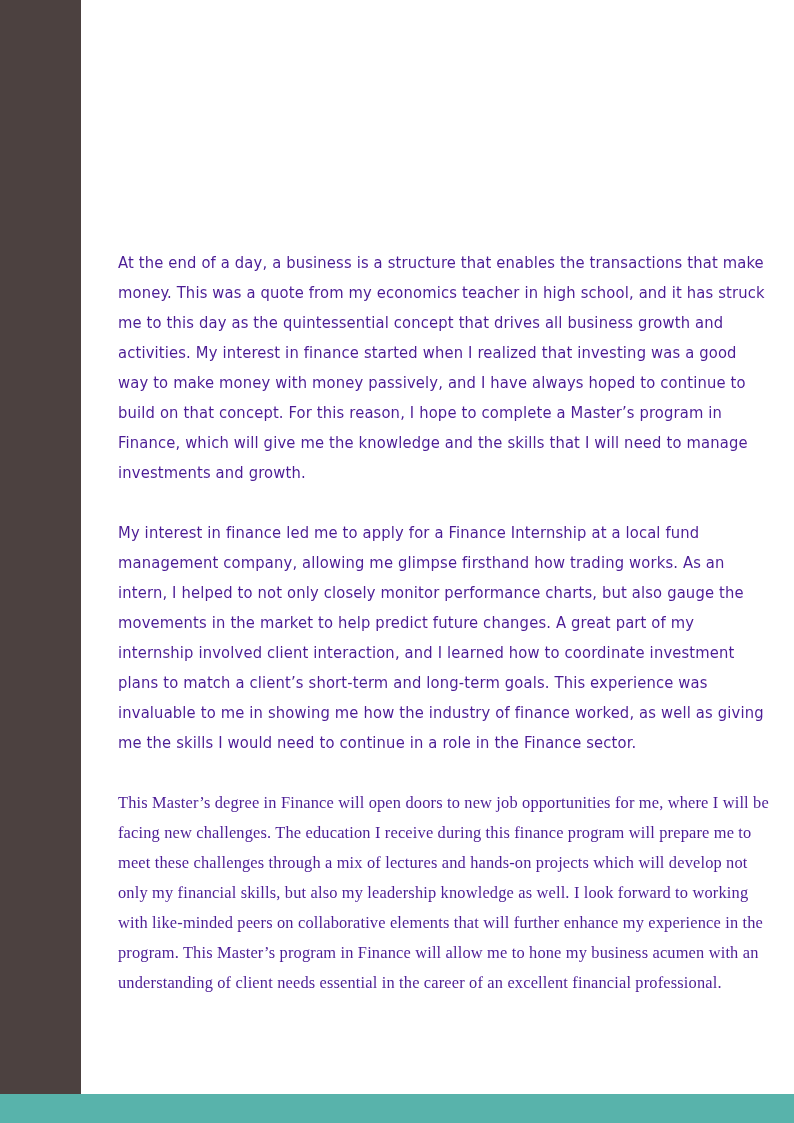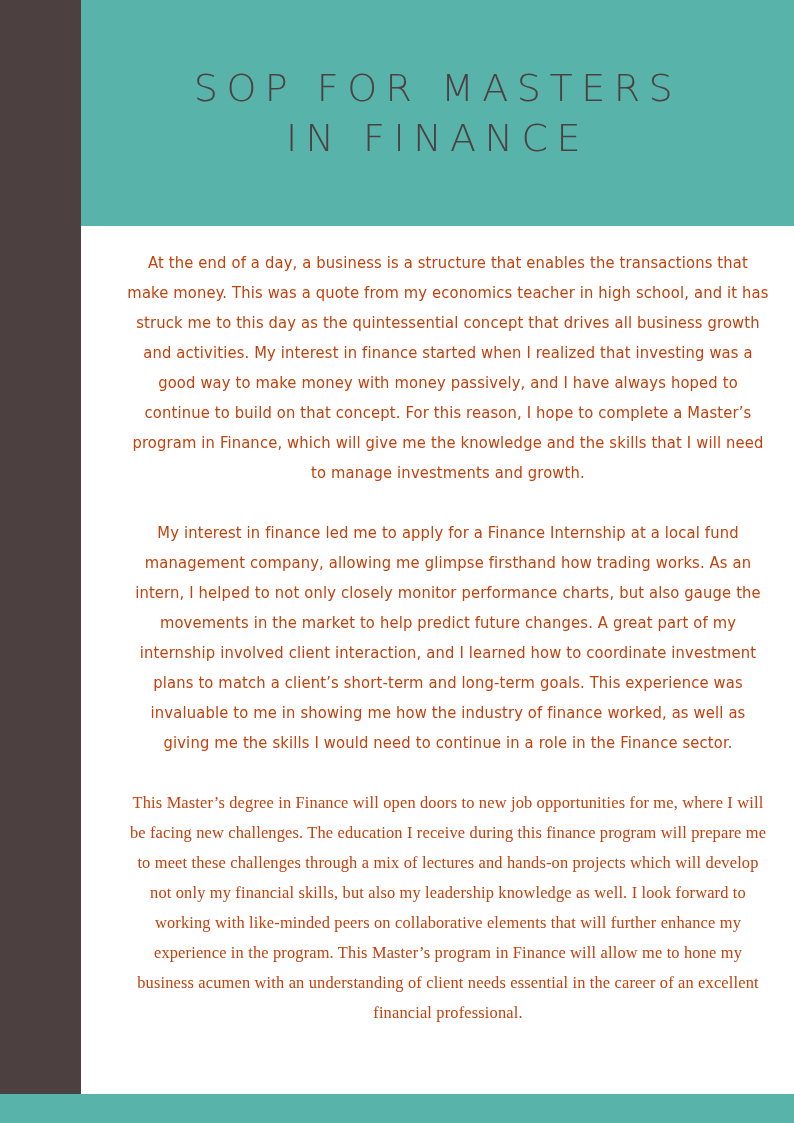--- a/index.html
+++ b/index.html
@@ -65,27 +65,27 @@
 
   
   .body-column {
     position: absolute;
     left: 110px;
     top: 248px;
     width: 660px;
   }
 
   .body-paragraph {
-    margin: 0 0 30px 16px;
-    color: #c2410c;
+    margin: 0 0 30px 8px;
+    color: #4c1d95;
     font-family: "DejaVu Sans Condensed", "Liberation Sans Narrow", "Liberation Sans", sans-serif;
     font-size: 16.4px;
     font-weight: 400;
     line-height: 30px;
-    text-align: center;
+    text-align: left;
     letter-spacing: 0.01em;
   }
 
   .body-paragraph:last-child {
     margin-bottom: 0;
     font-family: Liberation Serif, serif;
   }
 
   
   .footer-band {
@@ -97,23 +97,20 @@
     background: #58b3ab;
   }
 </style>
 </head>
 <body>
 
 <div class="page">
 
   <div class="sidebar-bar"></div>
 
-  <div class="header-band">
-    <h1 class="doc-title">SOP FOR MASTERS IN FINANCE</h1>
-  </div>
 
   <div class="body-column">
     <p class="body-paragraph">At the end of a day, a business is a structure that enables the transactions that make money. This was a quote from my economics teacher in high school, and it has struck me to this day as the quintessential concept that drives all business growth and activities. My interest in finance started when I realized that investing was a good way to make money with money passively, and I have always hoped to continue to build on that concept. For this reason, I hope to complete a Master’s program in Finance, which will give me the knowledge and the skills that I will need to manage investments and growth.</p>
     <p class="body-paragraph">My interest in finance led me to apply for a Finance Internship at a local fund management company, allowing me glimpse firsthand how trading works. As an intern, I helped to not only closely monitor performance charts, but also gauge the movements in the market to help predict future changes. A great part of my internship involved client interaction, and I learned how to coordinate investment plans to match a client’s short-term and long-term goals. This experience was invaluable to me in showing me how the industry of finance worked, as well as giving me the skills I would need to continue in a role in the Finance sector.</p>
     <p class="body-paragraph">This Master’s degree in Finance will open doors to new job opportunities for me, where I will be facing new challenges. The education I receive during this finance program will prepare me to meet these challenges through a mix of lectures and hands-on projects which will develop not only my financial skills, but also my leadership knowledge as well. I look forward to working with like-minded peers on collaborative elements that will further enhance my experience in the program. This Master’s program in Finance will allow me to hone my business acumen with an understanding of client needs essential in the career of an excellent financial professional.</p>
   </div>
 
   <div class="footer-band"></div>
 
 </div>

